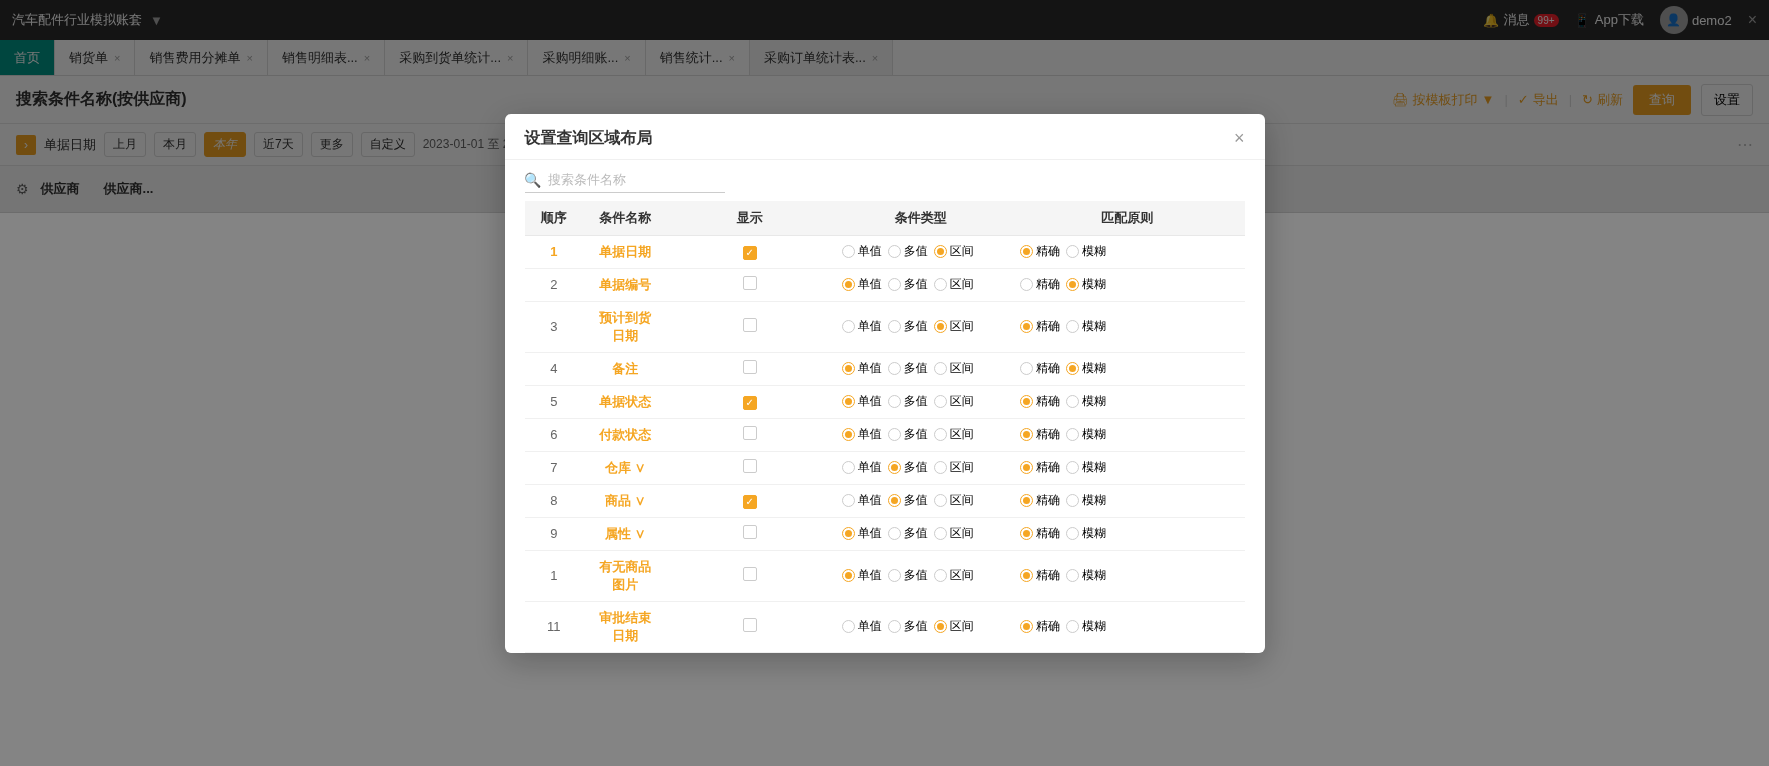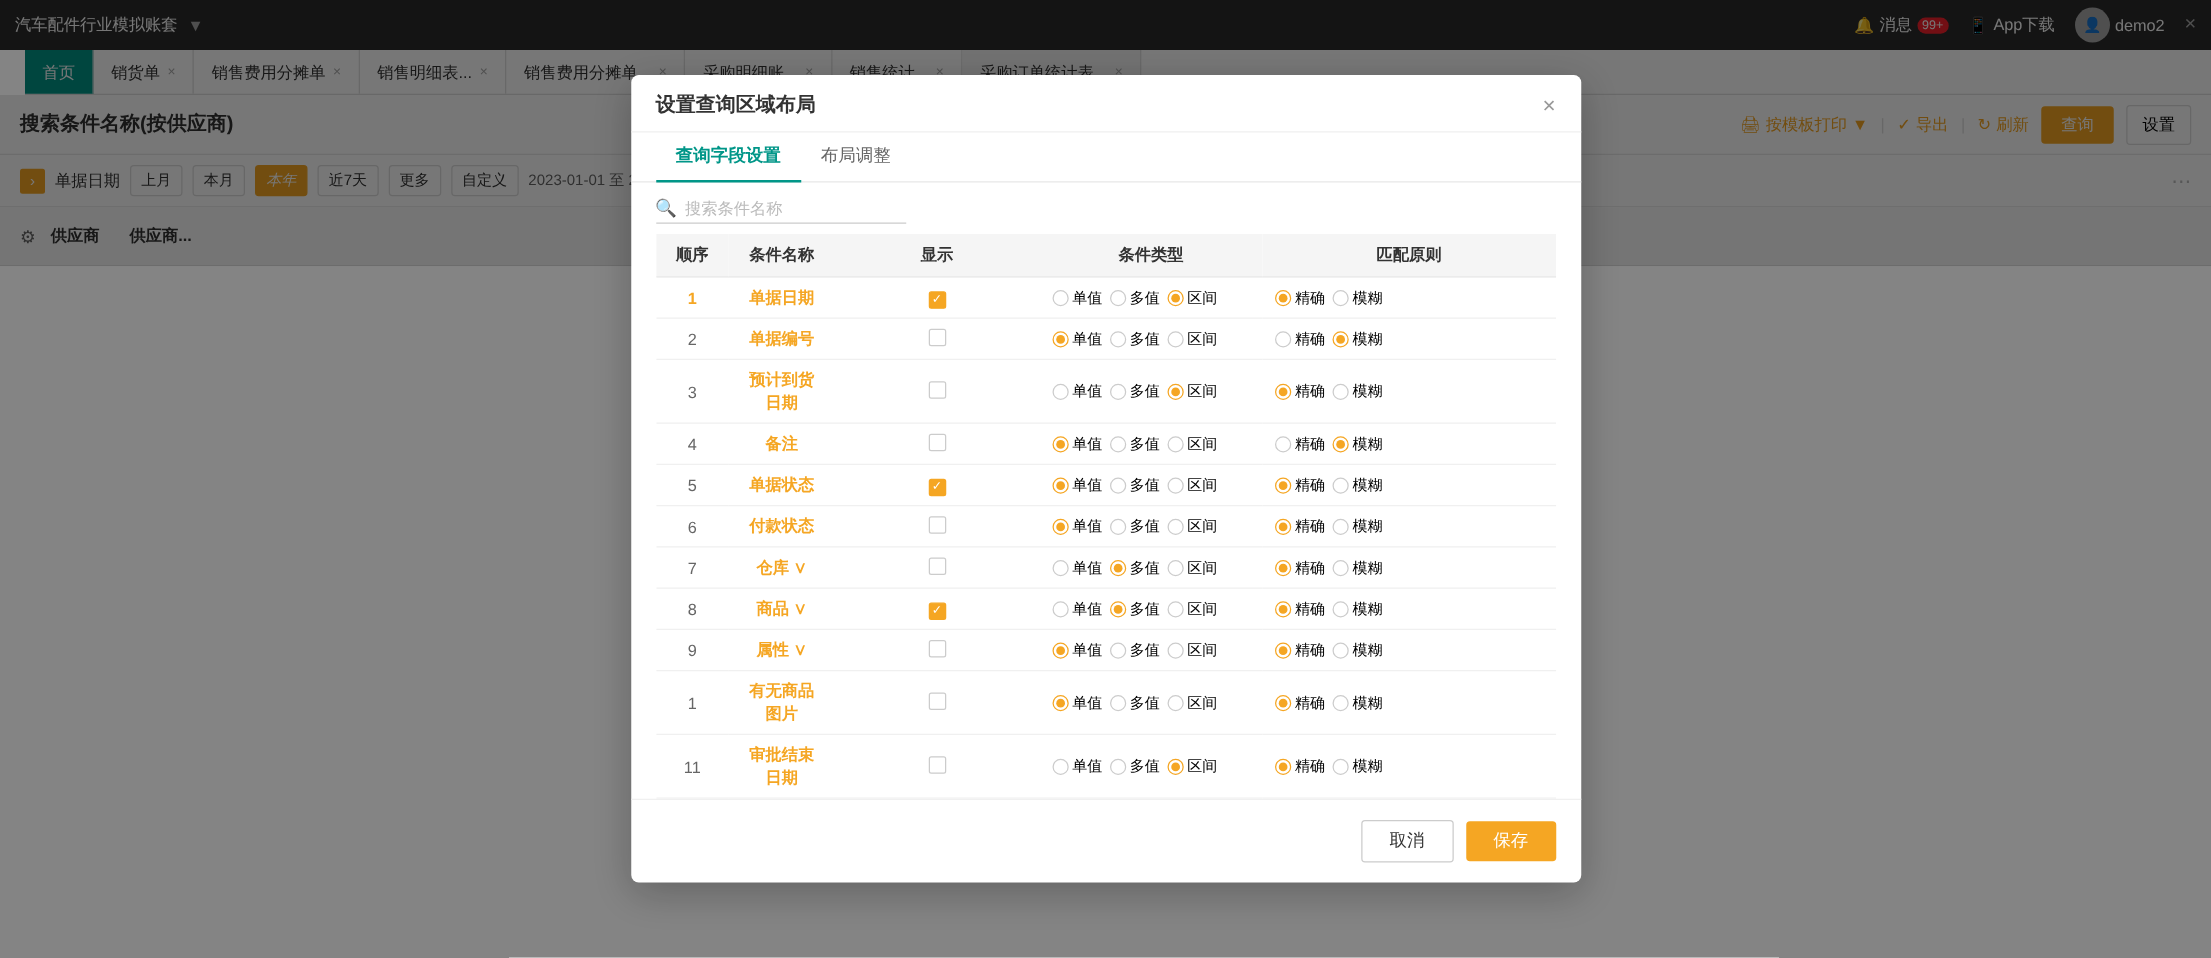--- a/index.html
+++ b/index.html
@@ -24,21 +24,20 @@
 
     
     .tab-bar {
       height: 36px;
       background: #fff;
       display: flex;
       align-items: center;
       padding: 0 0 0 0;
       border-bottom: 1px solid #e0e0e0;
       overflow: hidden;
-      margin-left: 20px;
     }
     .tab-item {
       height: 36px;
       display: flex;
       align-items: center;
       padding: 0 14px;
       font-size: 13px;
       color: #333;
       border-right: 1px solid #e0e0e0;
       cursor: pointer;
@@ -304,21 +303,21 @@
     </div>
     <div class="tab-item">
       <span>销售费用分摊单</span>
       <span class="tab-close">×</span>
     </div>
     <div class="tab-item">
       <span>销售明细表...</span>
       <span class="tab-close">×</span>
     </div>
     <div class="tab-item">
-      <span>销售费用分摊单...</span>
+      <span>采购到货单统计...</span>
       <span class="tab-close">×</span>
     </div>
     <div class="tab-item">
       <span>采购明细账...</span>
       <span class="tab-close">×</span>
     </div>
     <div class="tab-item">
       <span>销售统计...</span>
       <span class="tab-close">×</span>
     </div>
@@ -374,24 +373,20 @@
 </div>
 
 <div class="overlay">
   <div class="dialog">
 
     <div class="dialog-header">
       <span class="dialog-title">设置查询区域布局</span>
       <button class="dialog-close">×</button>
     </div>
 
-    <div class="dialog-tabs">
-      <div class="dialog-tab active">查询字段设置</div>
-      <div class="dialog-tab">布局调整</div>
-    </div>
 
     <div class="dialog-search">
       <div class="search-box">
         <span style="color:#aaa; font-size:14px;">🔍</span>
         <input type="text" placeholder="搜索条件名称" style="">
       </div>
     </div>
 
     <div class="dialog-table">
       <table>
@@ -765,18 +760,14 @@
                     <span class="radio-circle"></span>
                     <span style="font-size: 12px;">模糊</span>
                   </span>
                 </div>
               </td>
             </tr>
           </tbody>
       </table>
     </div>
 
-    <div class="dialog-footer">
-      <button class="btn-cancel">取消</button>
-      <button class="btn-save">保存</button>
-    </div>
   </div>
 </div>
 
 </body></html>

